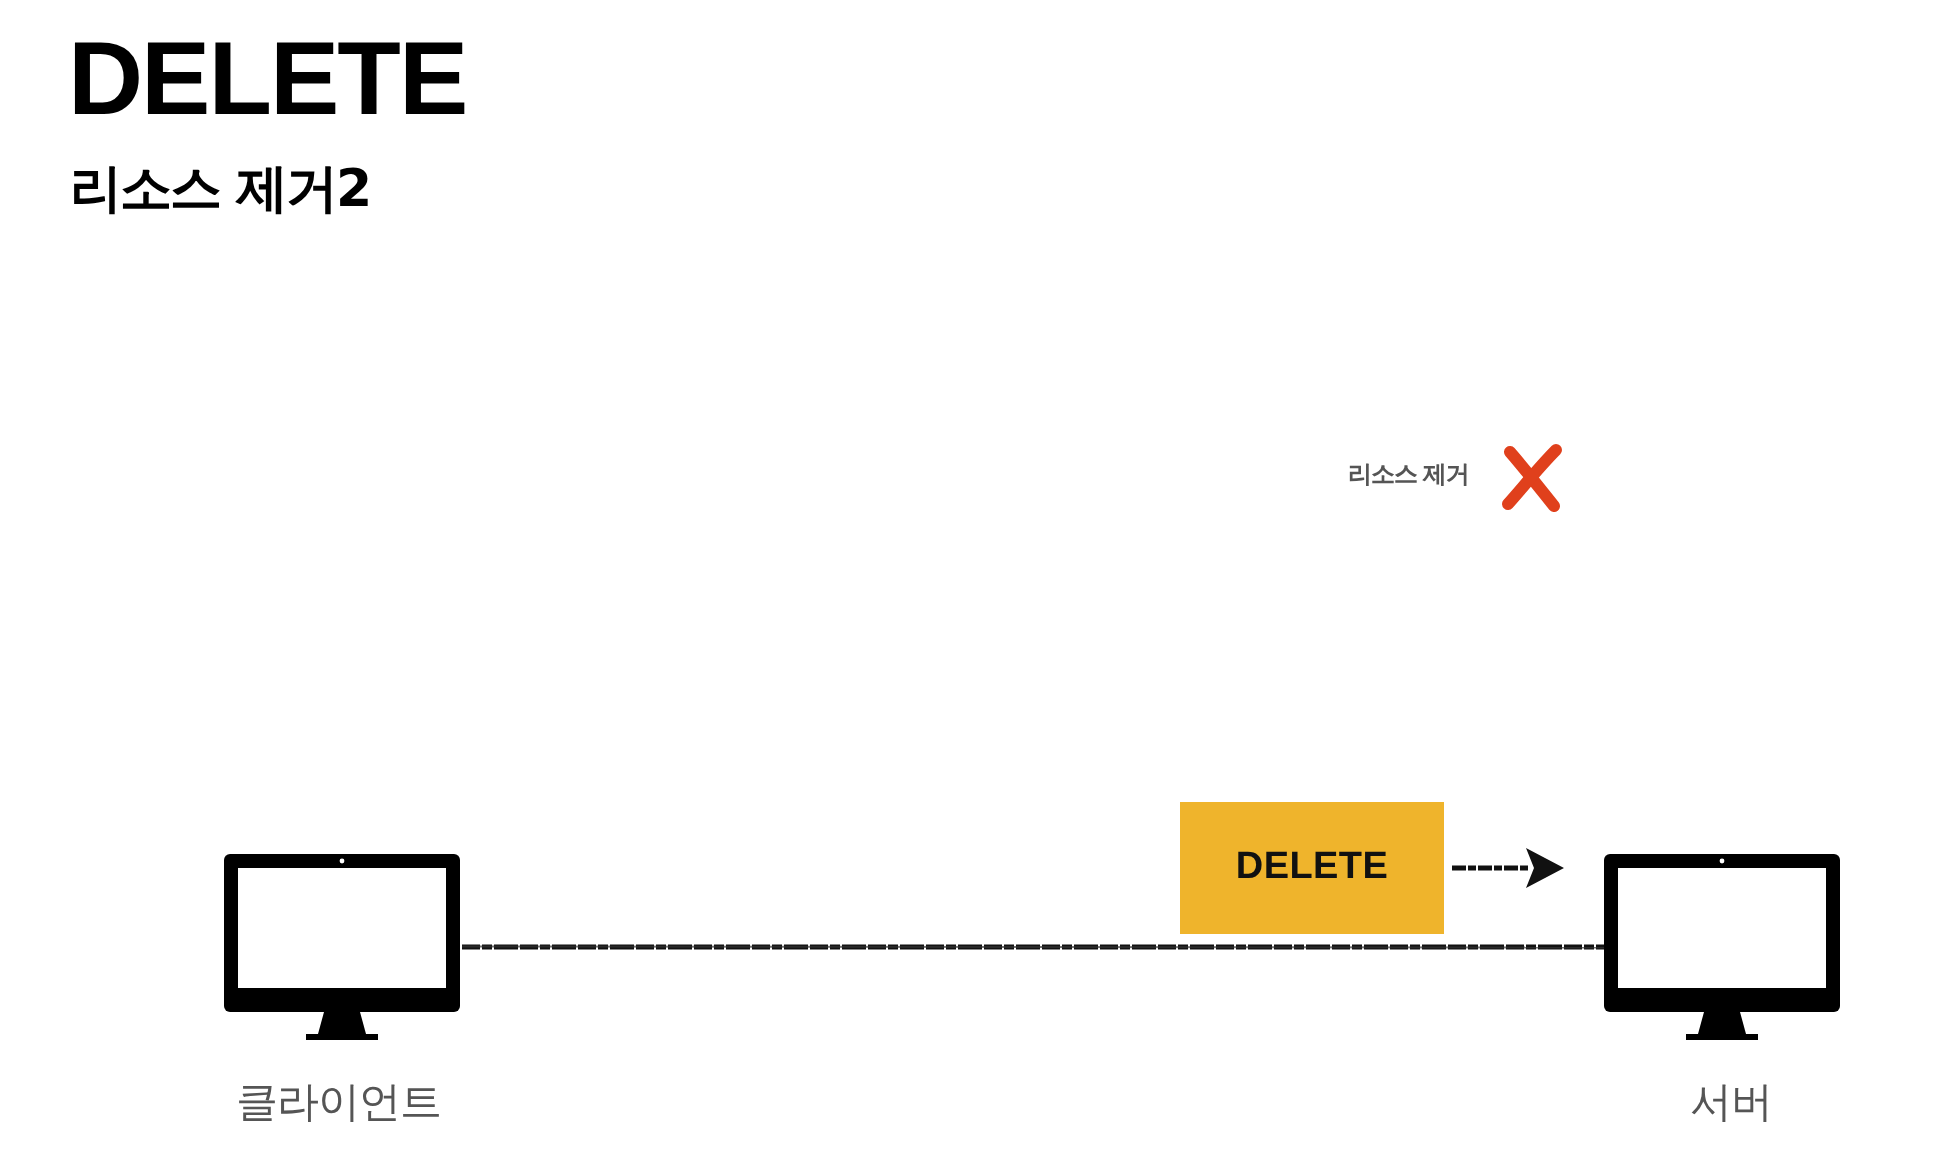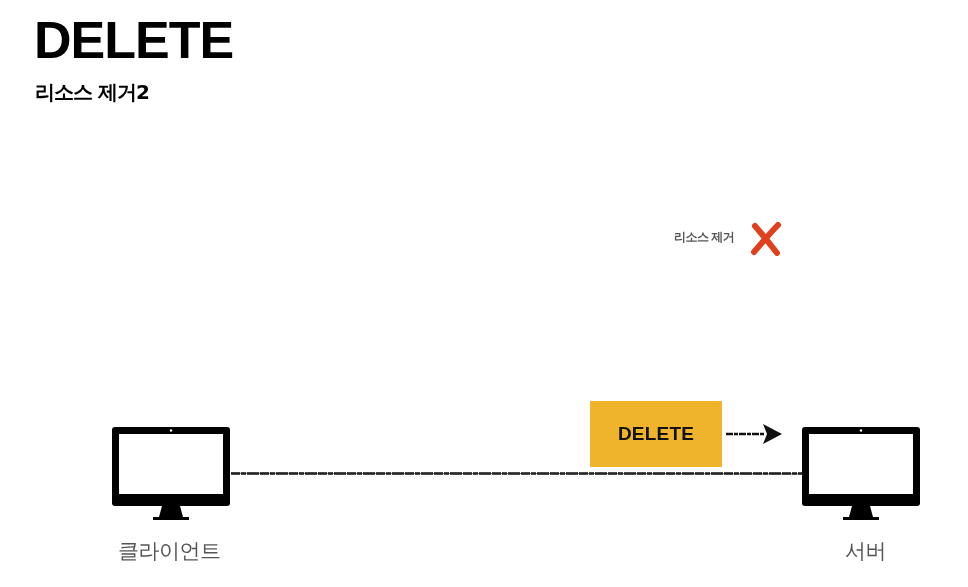--- a/index.html
+++ b/index.html
@@ -12,21 +12,21 @@
     .slide { position: relative; width: 968px; height: 434px; }
 
     .title {
       position: absolute; left: 34px; top: 14px;
       font-size: 52px; font-weight: 700; letter-spacing: -1px;
       line-height: 1;
     }
     .subtitle {
       position: absolute; left: 35px; top: 82px;
       font-family: "DejaVu Sans", sans-serif;
-      font-size: 20px; font-weight: 700; letter-spacing: -1px;
+      font-size: 26px; font-weight: 700; letter-spacing: -1px;
       line-height: 1;
     }
 
     .res-label {
       position: absolute; left: 674px; top: 229px;
       font-family: Liberation Sans, sans-serif;
       font-size: 12px; font-weight: 700; color: #555;
       letter-spacing: -0.5px;
     }
     .x-mark {

